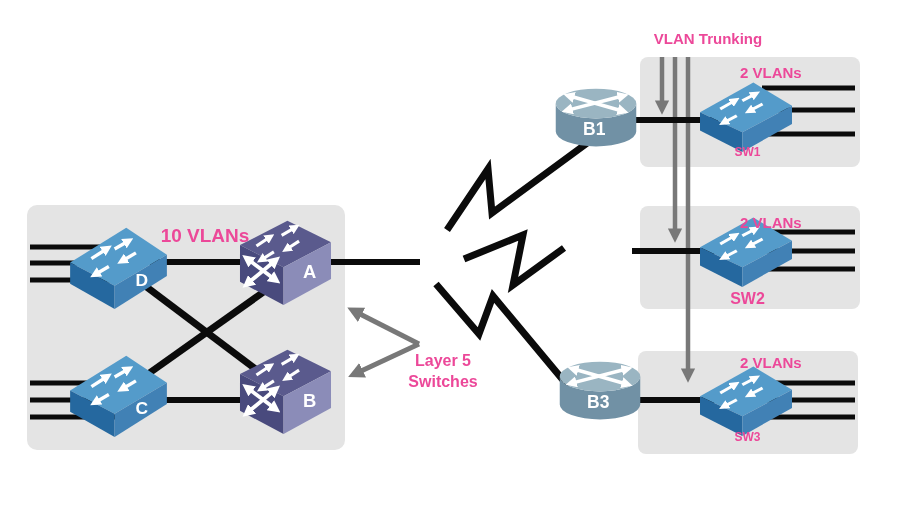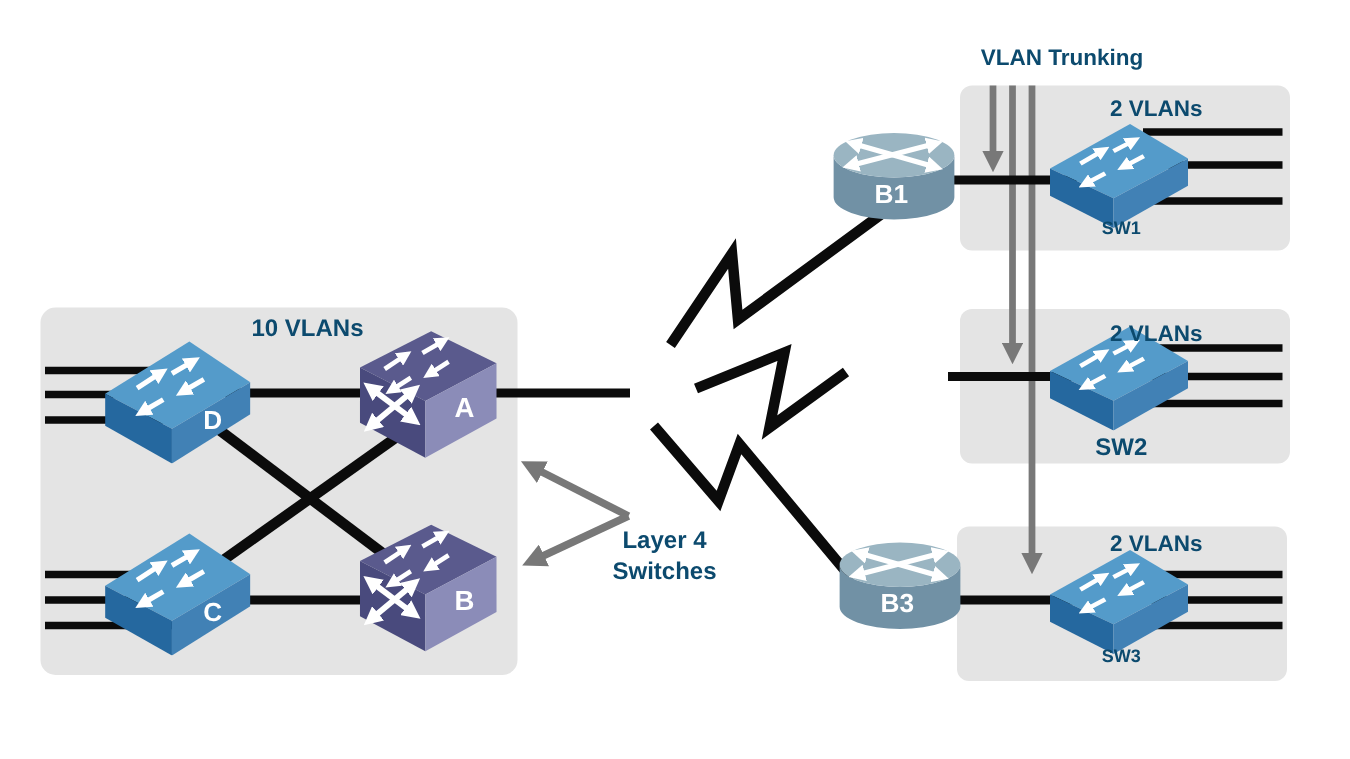--- a/index.html
+++ b/index.html
@@ -6,21 +6,21 @@
   #stage {
     position:relative; width:900px; height:506px; background:#ffffff;
     font-family:"Liberation Sans", sans-serif; overflow:hidden;
   }
   .gbox { position:absolute; background:#e4e4e4; z-index:0; }
   .r10 { border-radius:10px; }
   .r8  { border-radius:8px; }
   svg.layer { position:absolute; left:0; top:0; z-index:2; }
   svg.graylayer { position:absolute; left:0; top:0; z-index:1; }
   .icon { position:absolute; z-index:3; }
-  .lbl { position:absolute; font-weight:bold; color:#0c4a6e; z-index:5; white-space:nowrap; }
+  .lbl { position:absolute; font-weight:bold; color:#ec4899; z-index:5; white-space:nowrap; }
   .ctr { text-align:center; }
   .rgt { }
   .devtext { font-family:"Liberation Sans", sans-serif; font-weight:bold; fill:#ffffff; }
 </style>
 </head>
 <body>
 
 <div id="stage">
 
   
@@ -234,30 +234,30 @@
         <line x1="22" y1="40" x2="36" y2="31" marker-end="url(#ah-w)"></line>
         <line x1="46" y1="30" x2="58" y2="23" marker-end="url(#ah-w)"></line>
         <line x1="40" y1="48" x2="28" y2="55" marker-end="url(#ah-w)"></line>
         <line x1="68" y1="34" x2="56" y2="41" marker-end="url(#ah-w)"></line>
       </g>
     </svg>
   </div>
 
   
 
-  <div class="lbl ctr" style="left:145px; top:211px; width:120px; font-size:16px;">10 VLANs</div>
+  <div class="lbl ctr" style="left:145px; top:225px; width:120px; font-size:19px;">10 VLANs</div>
 
   <div class="lbl ctr" style="left:618px; top:30px; width:180px; font-size:15px;">VLAN Trunking</div>
 
   <div class="lbl rgt" style="left:740px; top:64px; width:105px; font-size:15px;">2 VLANs</div>
   <div class="lbl rgt" style="left:740px; top:214px; width:105px; font-size:15px;">2 VLANs</div>
   <div class="lbl rgt" style="left:740px; top:354px; width:105px; font-size:15px;">2 VLANs</div>
 
   <div class="lbl ctr" style="left:705px; top:145px; width:85px; font-size:12px;">SW1</div>
   <div class="lbl ctr" style="left:705px; top:290px; width:85px; font-size:16px;">SW2</div>
   <div class="lbl ctr" style="left:705px; top:430px; width:85px; font-size:12px;">SW3</div>
 
   <div class="lbl ctr" style="left:393px; top:350px; width:100px; font-size:16px; line-height:21px;">
-    <div>Layer 4</div>
+    <div>Layer 5</div>
     <div>Switches</div>
   </div>
 
 </div>
 
 </body></html>

